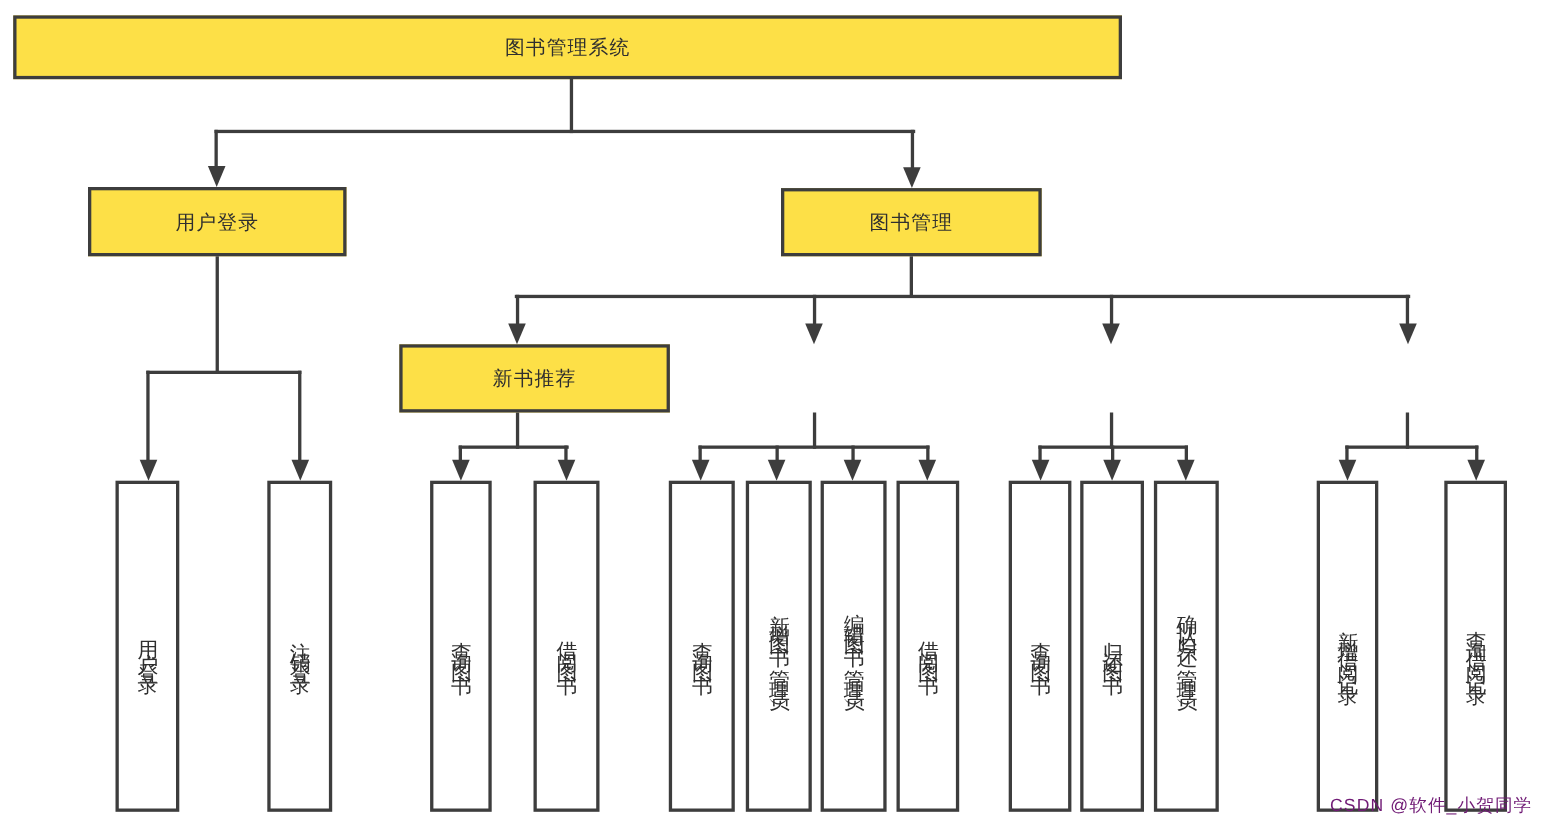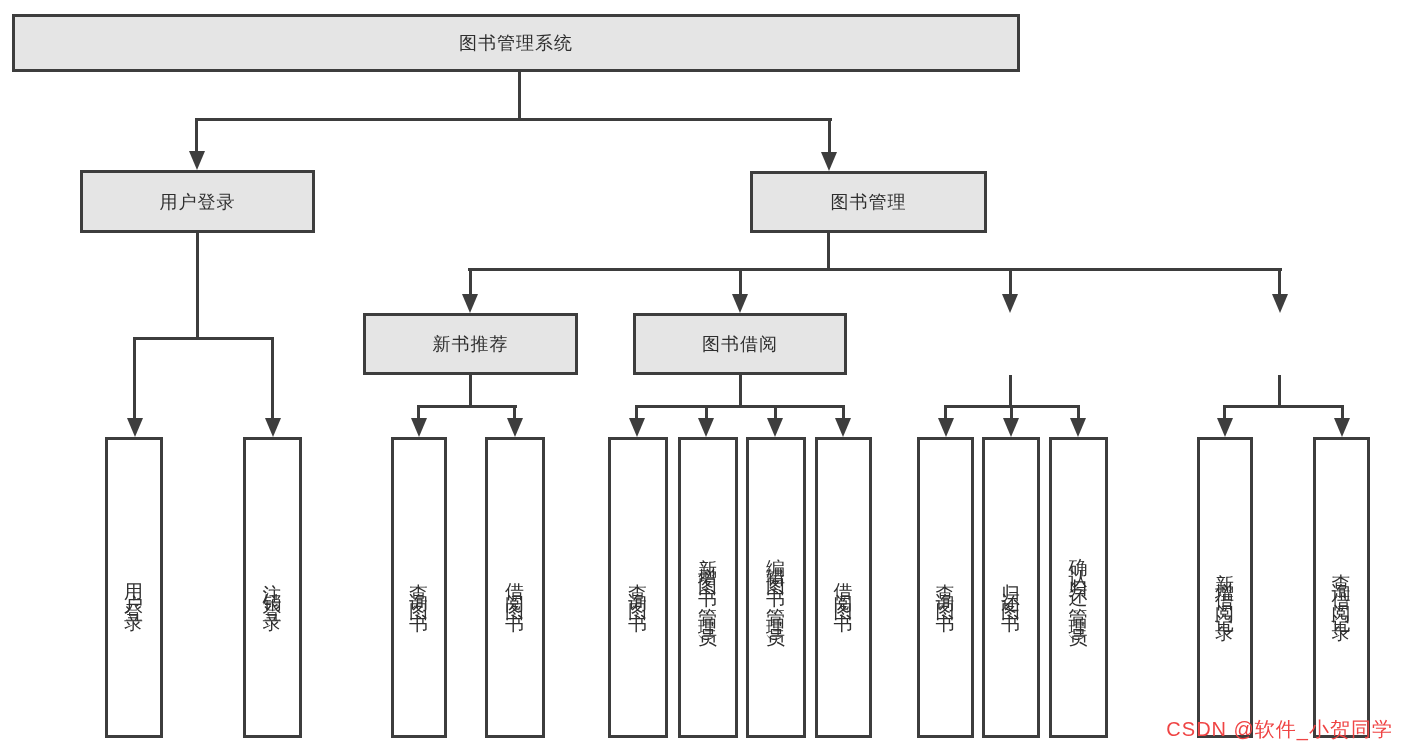--- a/index.html
+++ b/index.html
@@ -3,38 +3,38 @@
 <meta charset="utf-8">
 <style>
   html,body{margin:0;padding:0;background:#ffffff;}
   .stage{
     position:relative;width:1405px;height:747px;background:#ffffff;
     font-family:"Liberation Sans","DejaVu Sans",sans-serif;color:#2f2f2f;
     overflow:hidden;
   }
   
   .box{
-    position:absolute;box-sizing:border-box;border:3px solid #3d3d3d;background:#e5e5e5;
+    position:absolute;box-sizing:border-box;border:3px solid #3d3d3d;background:#fde047;
     display:flex;align-items:center;justify-content:center;
     font-size:18px;letter-spacing:1px;white-space:nowrap;
   }
   
   .vbox{
     position:absolute;box-sizing:border-box;border:3px solid #3d3d3d;background:#fff;
     display:flex;align-items:center;justify-content:center;
     writing-mode:vertical-rl;font-size:19px;line-height:1;letter-spacing:10px;
   }
   
   .h{position:absolute;height:3px;background:#3d3d3d;}
   .v{position:absolute;width:3px;background:#3d3d3d;}
   
   .a{position:absolute;width:0;height:0;
      border-left:8px solid transparent;border-right:8px solid transparent;
      border-top:19px solid #3d3d3d;}
-  .wm{position:absolute;right:12px;bottom:4px;font-size:20px;color:#ef4444;
+  .wm{position:absolute;right:12px;bottom:4px;font-size:16px;color:#701a75;
       letter-spacing:1px;white-space:nowrap;}
 </style>
 </head>
 <body>
 
 <div class="stage">
 
   <div class="box" style="left:12px;top:14px;width:1008px;height:58px;">
     <span>图书管理系统</span>
   </div>
@@ -42,21 +42,21 @@
   <div class="v" style="left:518px;top:70px;height:51px;"></div>
   <div class="h" style="left:195px;top:118px;width:637px;"></div>
   <div class="v" style="left:195px;top:118px;height:36px;"></div>
   <div class="a" style="left:189px;top:151px;"></div>
   <div class="v" style="left:828px;top:118px;height:36px;"></div>
   <div class="a" style="left:821px;top:152px;"></div>
 
   <div class="box" style="left:80px;top:170px;width:235px;height:63px;">
     <span>用户登录</span>
   </div>
-  <div class="box" style="left:710px;top:171px;width:237px;height:62px;margin-left:40px;">
+  <div class="box" style="left:710px;top:171px;width:237px;height:62px;">
     <span>图书管理</span>
   </div>
 
   <div class="v" style="left:196px;top:233px;height:107px;"></div>
   <div class="h" style="left:133px;top:337px;width:141px;"></div>
   <div class="v" style="left:133px;top:337px;height:83px;"></div>
   <div class="a" style="left:127px;top:418px;"></div>
   <div class="v" style="left:271px;top:337px;height:83px;"></div>
   <div class="a" style="left:265px;top:418px;"></div>
 
@@ -71,25 +71,22 @@
   <div class="h" style="left:468px;top:268px;width:814px;"></div>
   <div class="v" style="left:469px;top:268px;height:28px;"></div>
   <div class="a" style="left:462px;top:294px;"></div>
   <div class="v" style="left:739px;top:268px;height:28px;"></div>
   <div class="a" style="left:732px;top:294px;"></div>
   <div class="v" style="left:1009px;top:268px;height:28px;"></div>
   <div class="a" style="left:1002px;top:294px;"></div>
   <div class="v" style="left:1278px;top:268px;height:28px;"></div>
   <div class="a" style="left:1272px;top:294px;"></div>
 
-  <div class="box" style="left:363px;top:313px;width:215px;height:62px;align-items:center;">
+  <div class="box" style="left:363px;top:313px;width:246px;height:62px;align-items:center;">
     <span>新书推荐</span>
-  </div>
-  <div class="box" style="left:633px;top:313px;width:214px;height:62px;">
-    <span>图书借阅</span>
   </div>
 
   <div class="v" style="left:469px;top:375px;height:33px;"></div>
   <div class="h" style="left:417px;top:405px;width:100px;"></div>
   <div class="v" style="left:417px;top:405px;height:15px;"></div>
   <div class="a" style="left:411px;top:418px;"></div>
   <div class="v" style="left:513px;top:405px;height:15px;"></div>
   <div class="a" style="left:507px;top:418px;"></div>
 
   <div class="vbox" style="left:391px;top:437px;width:56px;height:301px;">

